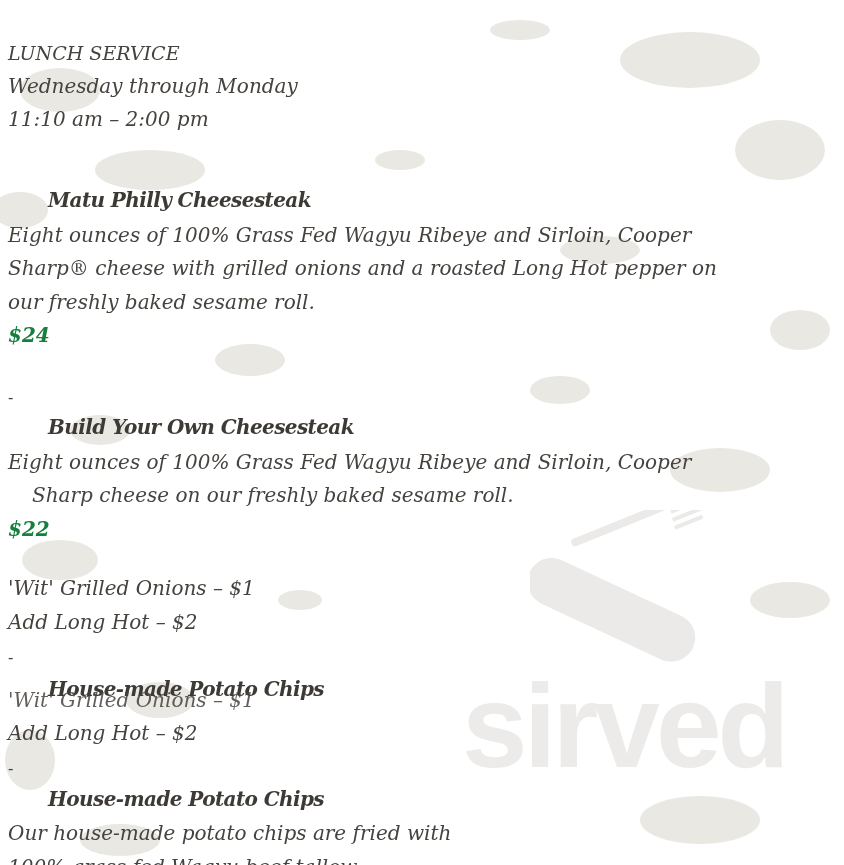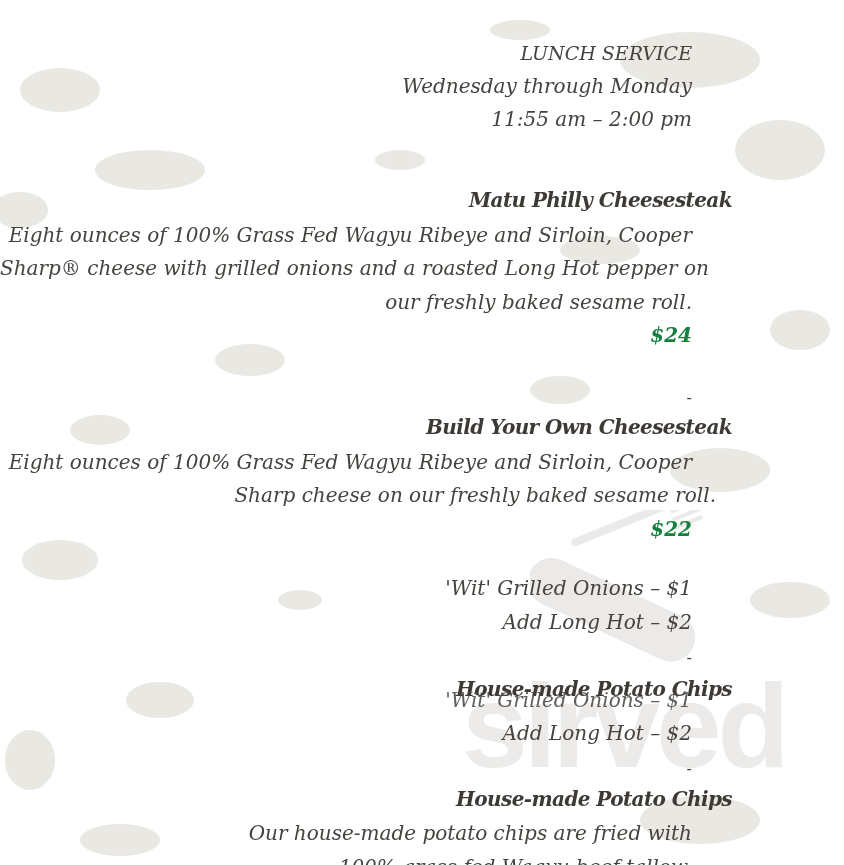--- a/index.html
+++ b/index.html
@@ -11,21 +11,21 @@
     }
     .bg { position: absolute; inset: 0; z-index: 0; }
     .watermark { position: absolute; z-index: 1; }
     .wm-text {
       position: absolute; left: 462px; top: 667px;
       font-family: "Liberation Sans", sans-serif; font-weight: bold;
       font-size: 118px; letter-spacing: -4px; color: #ecebe9; z-index: 1;
       line-height: 1;
     }
     .content { position: absolute; left: 0; top: 0; width: 844px; z-index: 2; text-align: center; }
-    .line { position: absolute; left: 0; width: 692px; text-align: right; font-style: italic; font-size: 20px; line-height: 34px; white-space: nowrap; }
+    .line { position: absolute; left: 8px; width: 692px; text-align: left; font-style: italic; font-size: 20px; line-height: 34px; white-space: nowrap; }
     .title { font-weight: bold; font-style: italic; letter-spacing: -0.6px; color: #3d3a36; padding-left: 40px; }
     .price { font-weight: bold; font-style: italic; color: #15803d; }
     .divider { font-style: normal; font-size: 16px; }
   </style>
 </head>
 <body>
 
 <svg class="bg" width="844" height="865" viewBox="0 0 844 865">
   <g fill="#e9e8e2">
     <ellipse cx="60" cy="90" rx="40" ry="22"></ellipse>
@@ -58,21 +58,21 @@
     <rect x="140" y="0" width="30" height="4" transform="rotate(-22 140 0)"></rect>
     <rect x="142" y="8" width="30" height="4" transform="rotate(-22 142 8)"></rect>
     <rect x="144" y="16" width="30" height="4" transform="rotate(-22 144 16)"></rect>
   </g>
 </svg>
 <div class="wm-text">sirved</div>
 
 <div class="content">
   <div class="line" style="top:36px;font-size:19px;">LUNCH SERVICE</div>
   <div class="line" style="top:69px;">Wednesday through Monday</div>
-  <div class="line" style="top:102px;">11:55 am – 2:00 pm</div>
+  <div class="line" style="top:102px;">11:10 am – 2:00 pm</div>
 
   <div class="line title" style="top:183px;">Matu Philly Cheesesteak</div>
   <div class="line" style="top:218px;">Eight ounces of 100% Grass Fed Wagyu Ribeye and Sirloin, Cooper</div>
   <div class="line" style="top:251px;">Sharp® cheese with grilled onions and a roasted Long Hot pepper on</div>
   <div class="line" style="top:285px;">our freshly baked sesame roll.</div>
   <div class="line price" style="top:318px;">$24</div>
 
   <div class="line divider" style="top:381px;">-</div>
 
   <div class="line title" style="top:410px;">Build Your Own Cheesesteak</div>

